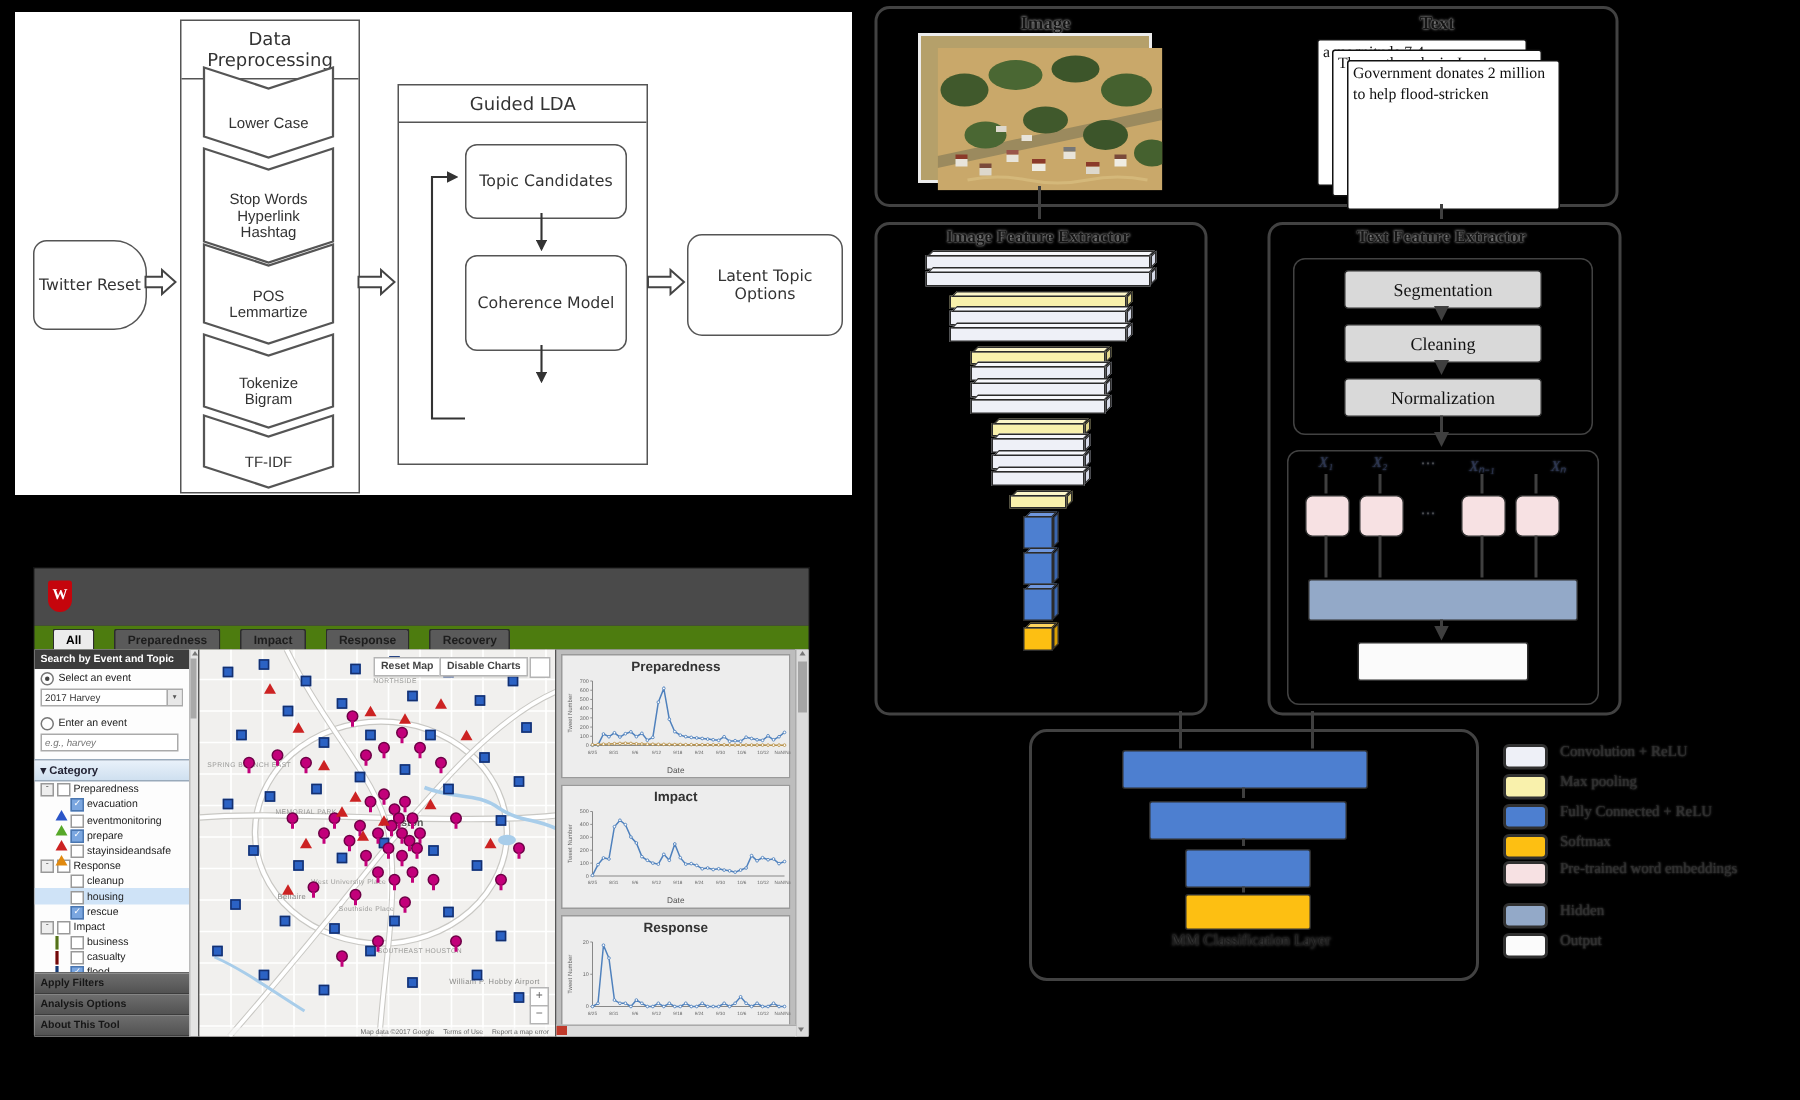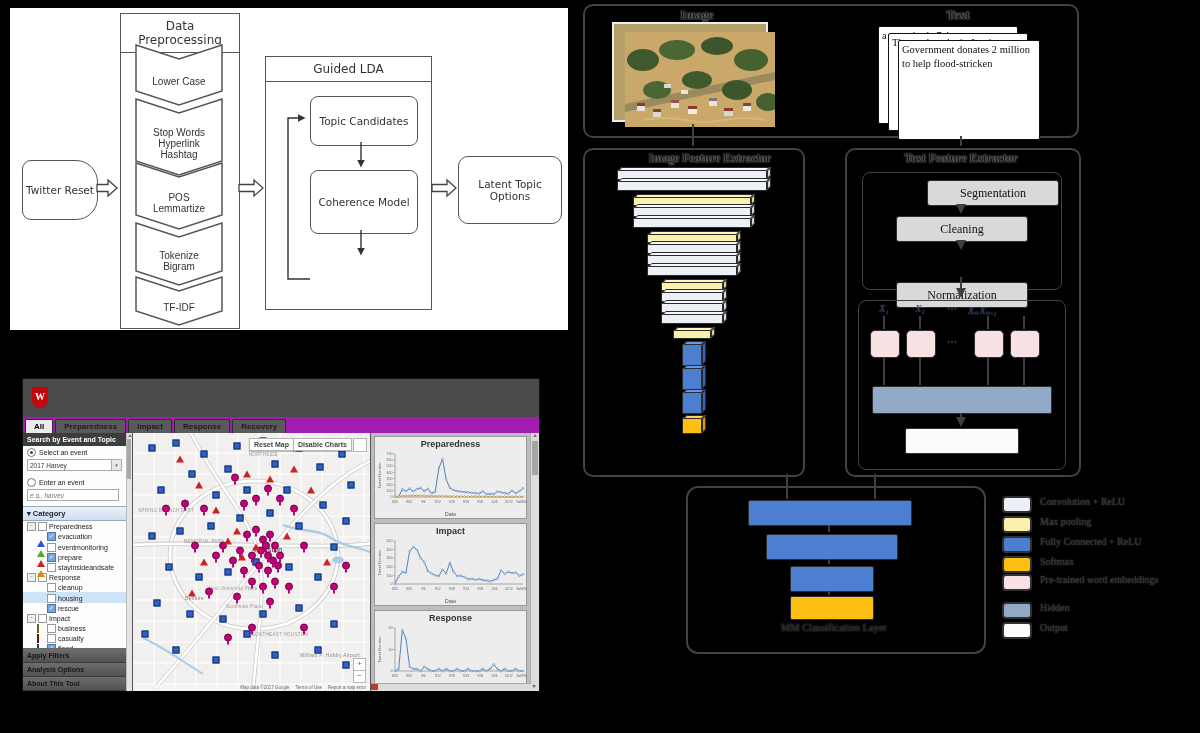--- a/index.html
+++ b/index.html
@@ -13,21 +13,21 @@
   #prep-col{left:110px;top:5px;width:118px;height:314px;border:1.5px solid #555;position:absolute;}
   .sec-title{border-bottom:1.5px solid #555;font-size:12px;text-align:center;padding:5px 2px;color:#333;}
   #lda-box{left:255px;top:48px;width:165px;height:252px;border:1.5px solid #555;position:absolute;}
   .lda-node{position:absolute;border:1.5px solid #555;border-radius:8px;background:#fff;display:flex;align-items:center;justify-content:center;font-size:10.5px;text-align:center;padding:2px;color:#333;}
   #out-box{left:448px;top:148px;width:102px;height:66px;border-radius:10px;}
   
   #dash{left:22px;top:378px;width:518px;height:312px;background:#2e2e2e;font-family:"Liberation Sans",sans-serif;border:1px solid #111;box-sizing:border-box;}
   #dash-header{position:relative;height:38px;background:#4a4a4a;display:flex;align-items:center;justify-content:center;}
   #dash-title{color:#fff;font-weight:bold;font-size:16px;}
   #dash-logo{position:absolute;left:9px;top:8px;width:16px;height:21px;background:#c5050c;border-radius:2px 2px 8px 8px;color:#fff;font-weight:bold;font-size:10px;text-align:center;line-height:20px;font-family:"Liberation Serif",serif;}
-  #tabs{height:16px;background:#a21caf;display:flex;align-items:flex-end;padding-left:2px;gap:2px;}
+  #tabs{height:16px;background:#4d7c0f;display:flex;align-items:flex-end;padding-left:12px;gap:13px;}
   .tab{font-size:8px;font-weight:bold;padding:2px 8px 2px;color:#1d1d1d;background:#5a5a5a;border:1px solid #2c2c2c;border-bottom:none;border-radius:2px 2px 0 0;}
   .tab.active{background:#ececec;color:#000;}
   #dash-body{display:flex;height:258px;background:#7d7d7d;}
   #sidebar{width:103px;background:#fdfdfd;font-size:7px;color:#222;position:relative;display:flex;flex-direction:column;}
   #sb-scroll{width:5px;background:#e4e4e4;border-left:1px solid #bbb;position:relative;}
   #sb-scroll .thumb{position:absolute;top:6px;left:0;width:4px;height:40px;background:#a9a9a9;}
   .upArrow{width:0;height:0;border-left:2.5px solid transparent;border-right:2.5px solid transparent;border-bottom:3px solid #777;margin:1px auto;}
   #sb-head{background:#3d3d3d;color:#fff;font-weight:bold;font-size:7px;padding:3px 4px;}
   .sb-row{padding:2px 4px 0;display:flex;align-items:center;gap:3px;}
   .radio{width:7px;height:7px;border:1px solid #777;border-radius:50%;background:#fff;position:relative;flex:none;}
@@ -943,21 +943,21 @@
       </g>
       <path d="M20,88 q20,-4 40,0 q20,4 40,0 q20,-4 40,0" stroke="#d4b87a" stroke-width="2" fill="none"></path>
     </svg>
   </div>
 
   <div class="tcard" style="left:878px;top:26px;width:132px;height:92px;"><span>a magnitude 7.4</span></div>
   <div class="tcard" style="left:888px;top:33px;width:132px;height:92px;"><span>The earthquake in Java's</span></div>
   <div class="tcard" style="left:898px;top:40px;width:134px;height:94px;"><span>Government donates 2 million to help flood-stricken</span></div>
 
   <div class="arch-box" style="left:583px;top:148px;width:218px;height:325px;"></div>
-  <div class="arch-title" style="left:583px;top:152px;width:218px;font-size:11.5px;padding-left:18px;">Image Feature Extractor</div>
+  <div class="arch-title" style="left:583px;top:152px;width:218px;font-size:11.5px;">Image Feature Extractor</div>
   <div id="funnel" class="abs" style="left:583px;top:0;width:218px;height:473px;">
       <div class="fun-layer" style="left: 34px; top: 170px; width: 150px; height: 10px; background: rgb(238, 240, 247);">
         <span class="f-top" style="background:#f7f8fc"></span>
         <span class="f-side" style="background:#d6dae8"></span>
       </div>
       <div class="fun-layer" style="left: 34px; top: 181px; width: 150px; height: 10px; background: rgb(238, 240, 247);">
         <span class="f-top" style="background:#f7f8fc"></span>
         <span class="f-side" style="background:#d6dae8"></span>
       </div>
       <div class="fun-layer" style="left: 50px; top: 197px; width: 118px; height: 9px; background: rgb(249, 241, 172);">
@@ -1022,35 +1022,35 @@
       </div>
       <div class="fun-layer" style="left: 99px; top: 418px; width: 20px; height: 16px; background: rgb(253, 191, 18);">
         <span class="f-top" style="background:#fed45e"></span>
         <span class="f-side" style="background:#d89e04"></span>
       </div>
     </div>
 
   <div class="arch-box" style="left:845px;top:148px;width:232px;height:325px;"></div>
   <div class="arch-title" style="left:845px;top:152px;width:232px;font-size:11.5px;">Text Feature Extractor</div>
   <div class="arch-box" style="left:862px;top:172px;width:198px;height:116px;border-width:1.5px;border-radius:8px;"></div>
-  <div class="gbox" style="top:180px;margin-left:31px;">
+  <div class="gbox" style="top:180px;">
       <span>Segmentation</span>
     </div>
   <div class="gbox" style="top:216px;">
       <span>Cleaning</span>
     </div>
-  <div class="gbox" style="top:252px;margin-top:30px;">
+  <div class="gbox" style="top:252px;">
       <span>Normalization</span>
     </div>
   <div class="arch-box" style="left:858px;top:300px;width:206px;height:168px;border-width:1.5px;border-radius:8px;"></div>
   <div class="token" style="left:869px;top:303px;">X₁</div>
   <div class="token" style="left:905px;top:303px;">X₂</div>
   <div class="token" style="left:937px;top:303px;color:#555;font-style:normal;">⋯</div>
   <div class="token" style="left:973px;top:303px;">Xₙ₋₁</div>
-  <div class="token" style="left:958px;top:303px;">Xₙ</div>
+  <div class="token" style="left:1024px;top:303px;">Xₙ</div>
   <div class="pinkbox" style="left:870px;"></div>
   <div class="pinkbox" style="left:906px;"></div>
   <div class="token" style="left:937px;top:336px;color:#555;font-style:normal;">⋯</div>
   <div class="pinkbox" style="left:974px;"></div>
   <div class="pinkbox" style="left:1010px;"></div>
   <div class="fusion-bar" style="left:872px;top:386px;width:178px;height:26px;background:#93a9c8;"></div>
   <div class="fusion-bar" style="left:905px;top:428px;width:112px;height:24px;background:#fbfbfb;"></div>
 
   <div class="arch-box" style="left:686px;top:486px;width:296px;height:164px;border-radius:12px;border-width:2.5px;"></div>
   <div id="fusion-bars">

